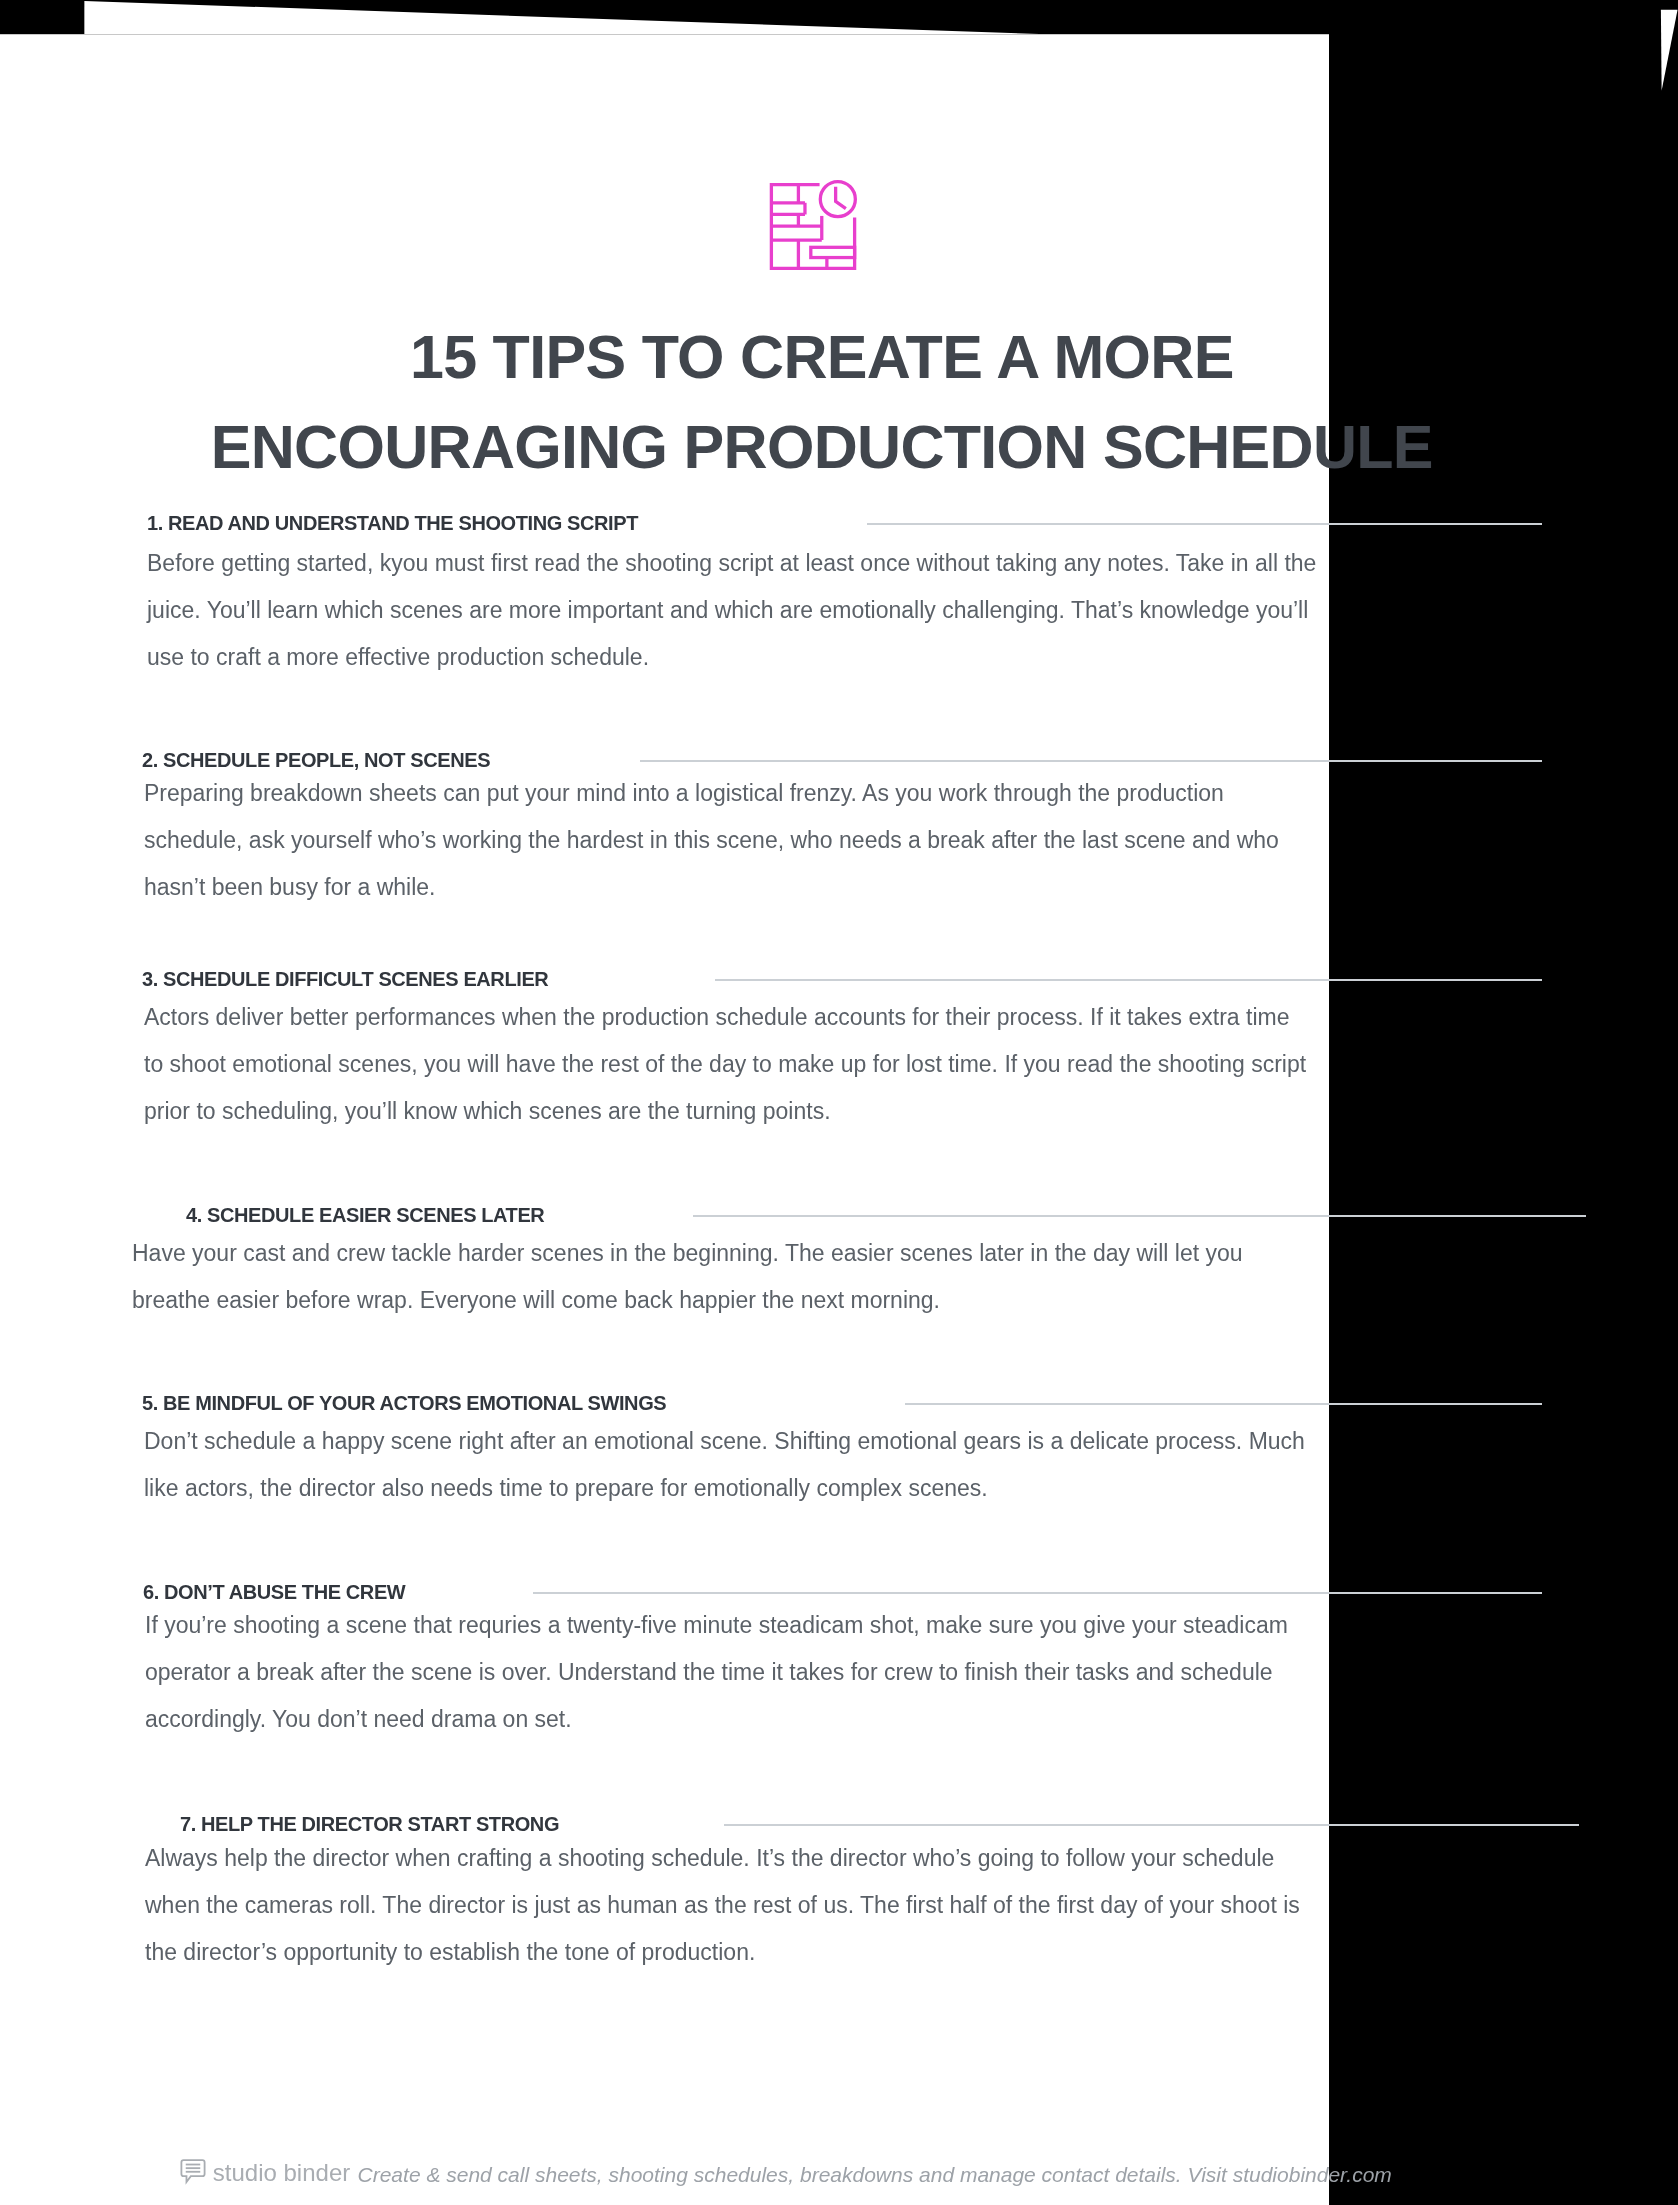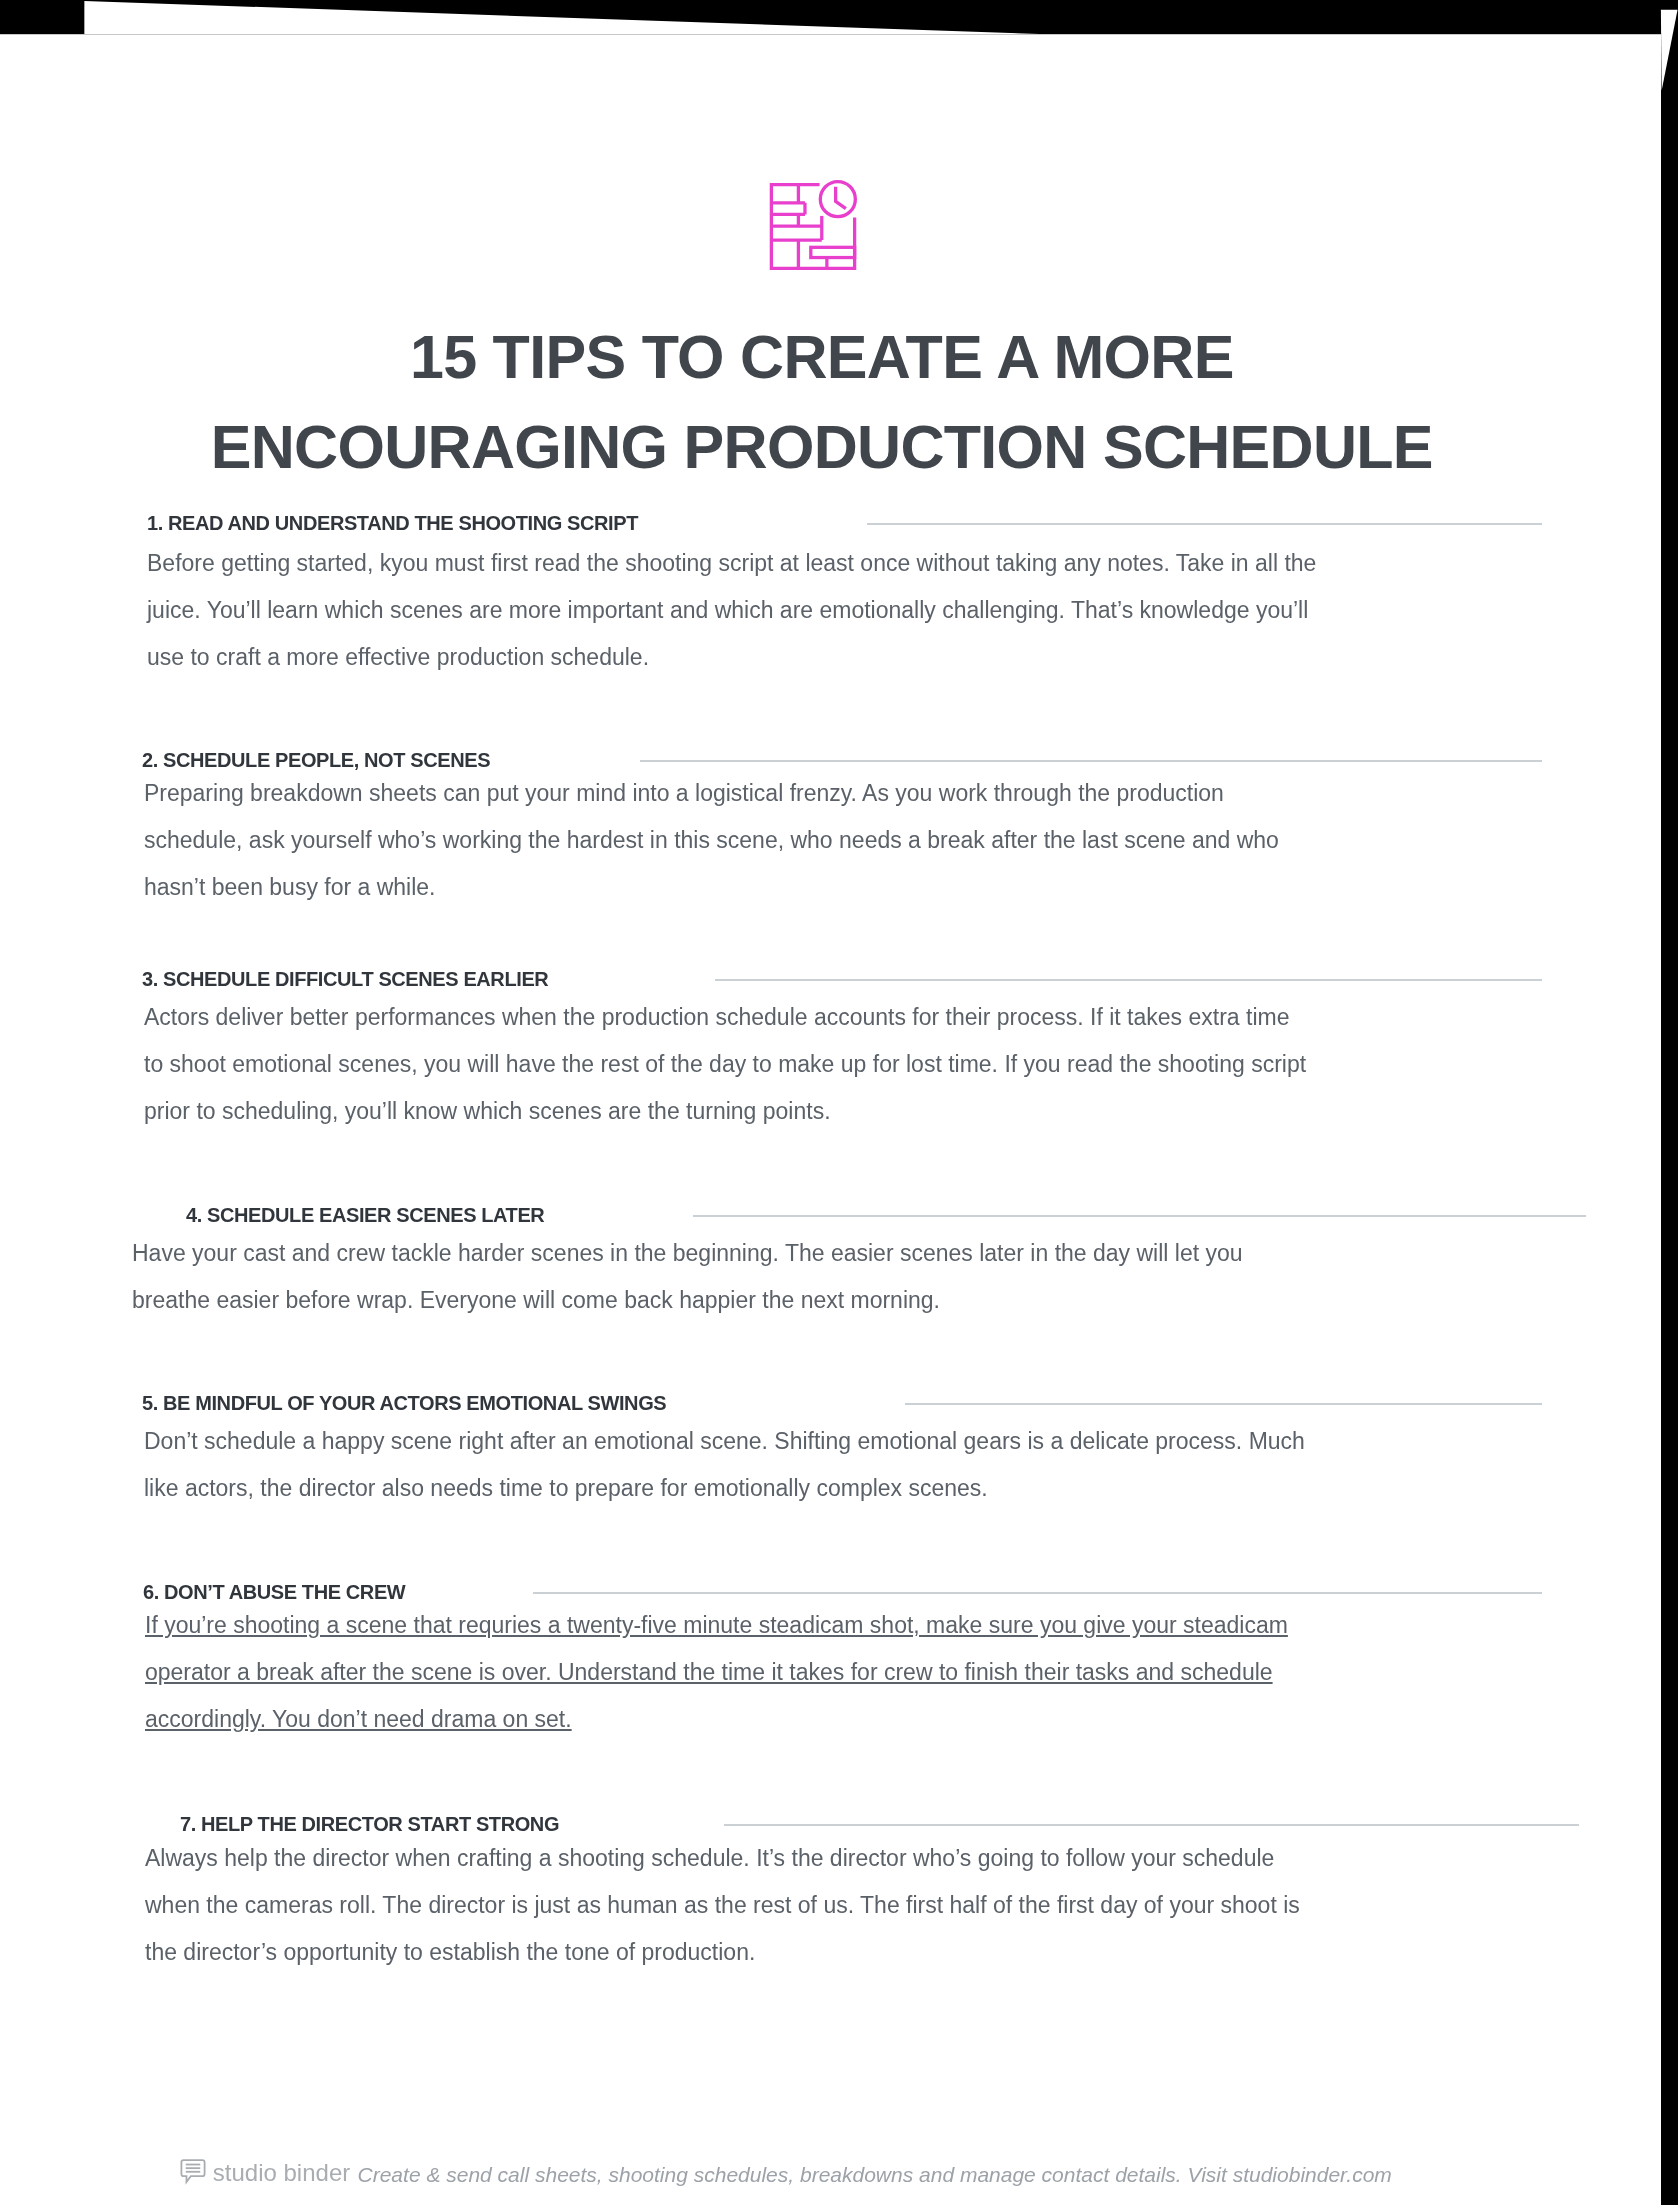--- a/index.html
+++ b/index.html
@@ -1,20 +1,20 @@
 <!DOCTYPE html>
 <html style="font-size:11.6px"><head>
 <meta charset="utf-8">
 <style>
   html, body { margin:0; padding:0; }
   body { width:1679px; height:2205px; background:#000; position:relative; overflow:hidden;
          font-family:"Liberation Sans", sans-serif; }
   .back-page-top { position:absolute; left:0; top:0; width:1679px; height:44px; }
   .back-page-right { position:absolute; left:1658px; top:0; width:21px; height:102px; }
-  .page { position:absolute; left:0; top:34px; width:1661px; height:2171px; background:#fff;
+  .page { position:absolute; left:0; top:34px; width:1329px; height:2171px; background:#fff;
           border-top:0.7px solid #c8c8c8; box-sizing:border-box; }
   .logo { position:absolute; left:767px; top:140px; width:92px; height:95px; }
   .title { position:absolute; left:0; width:1629px; text-align:center; color:#41464d;
            font-weight:bold; font-size:61px; letter-spacing:-0.7px; margin:0; line-height:92px; top:276px; }
   .section { position:absolute; left:0; width:1661px; }
   .sec-head { position:relative; height:36px; }
   .sec-head .h { position:absolute; top:0; font-size:20px; font-weight:bold; color:#31363d;
                  white-space:nowrap; line-height:36px; letter-spacing:-0.4px; }
   .sec-head .rule { position:absolute; top:17.5px; right:119px; height:2.2px; background:#cbd0d5; }
   .sec-body { font-size:23px; line-height:47px; color:#5b6168; position:absolute; left:0; white-space:nowrap; }
@@ -116,21 +116,21 @@
       <div>Don’t schedule a happy scene right after an emotional scene. Shifting emotional gears is a delicate process. Much</div>
       <div>like actors, the director also needs time to prepare for emotionally complex scenes.</div>
     </div>
   </div>
 
   <div class="section" style="top:1539px;">
     <div class="sec-head">
       <div class="h" style="left:143px;">6. DON’T ABUSE THE CREW</div>
       <div class="rule" style="left:533px;"></div>
     </div>
-    <div class="sec-body" style="left:145px;top:28px;text-decoration:underline;">
+    <div class="sec-body" style="left:145px;top:28px;">
       <div>If you’re shooting a scene that requries a twenty-five minute steadicam shot, make sure you give your steadicam</div>
       <div>operator a break after the scene is over. Understand the time it takes for crew to finish their tasks and schedule</div>
       <div>accordingly. You don’t need drama on set.</div>
     </div>
   </div>
 
   <div class="section" style="top:1771px;padding-left:37px;">
     <div class="sec-head">
       <div class="h" style="left:143px;">7. HELP THE DIRECTOR START STRONG</div>
       <div class="rule" style="left:687px;"></div>

